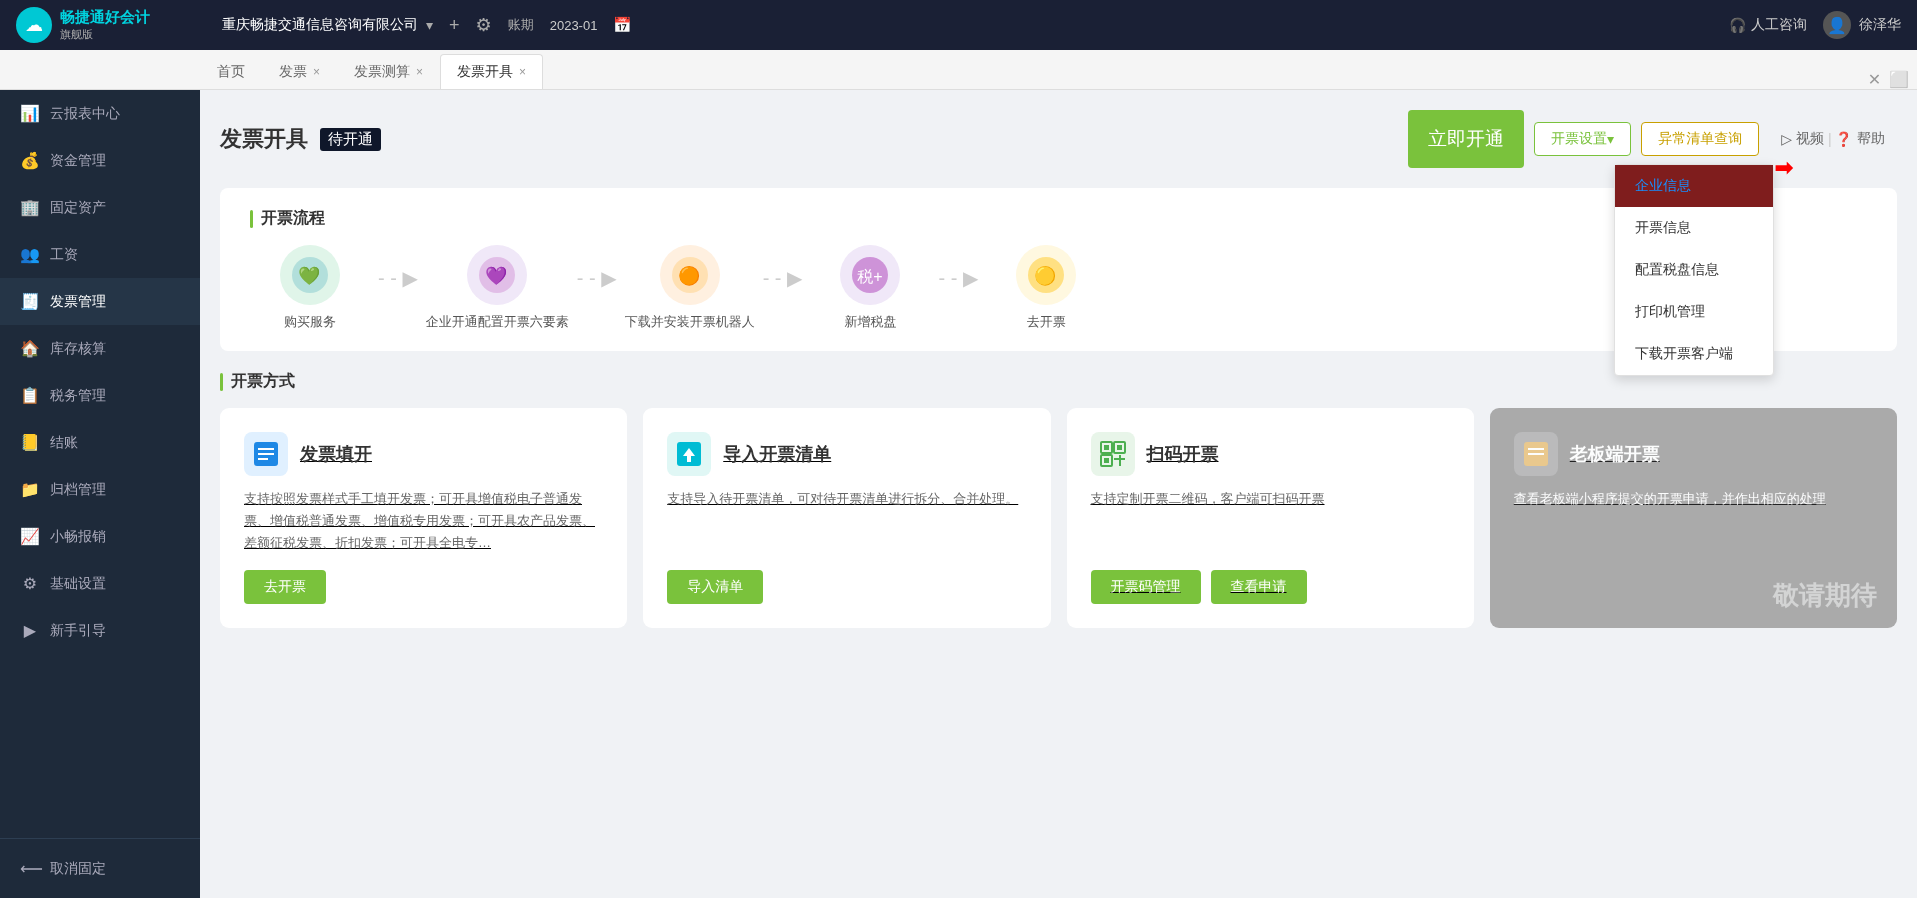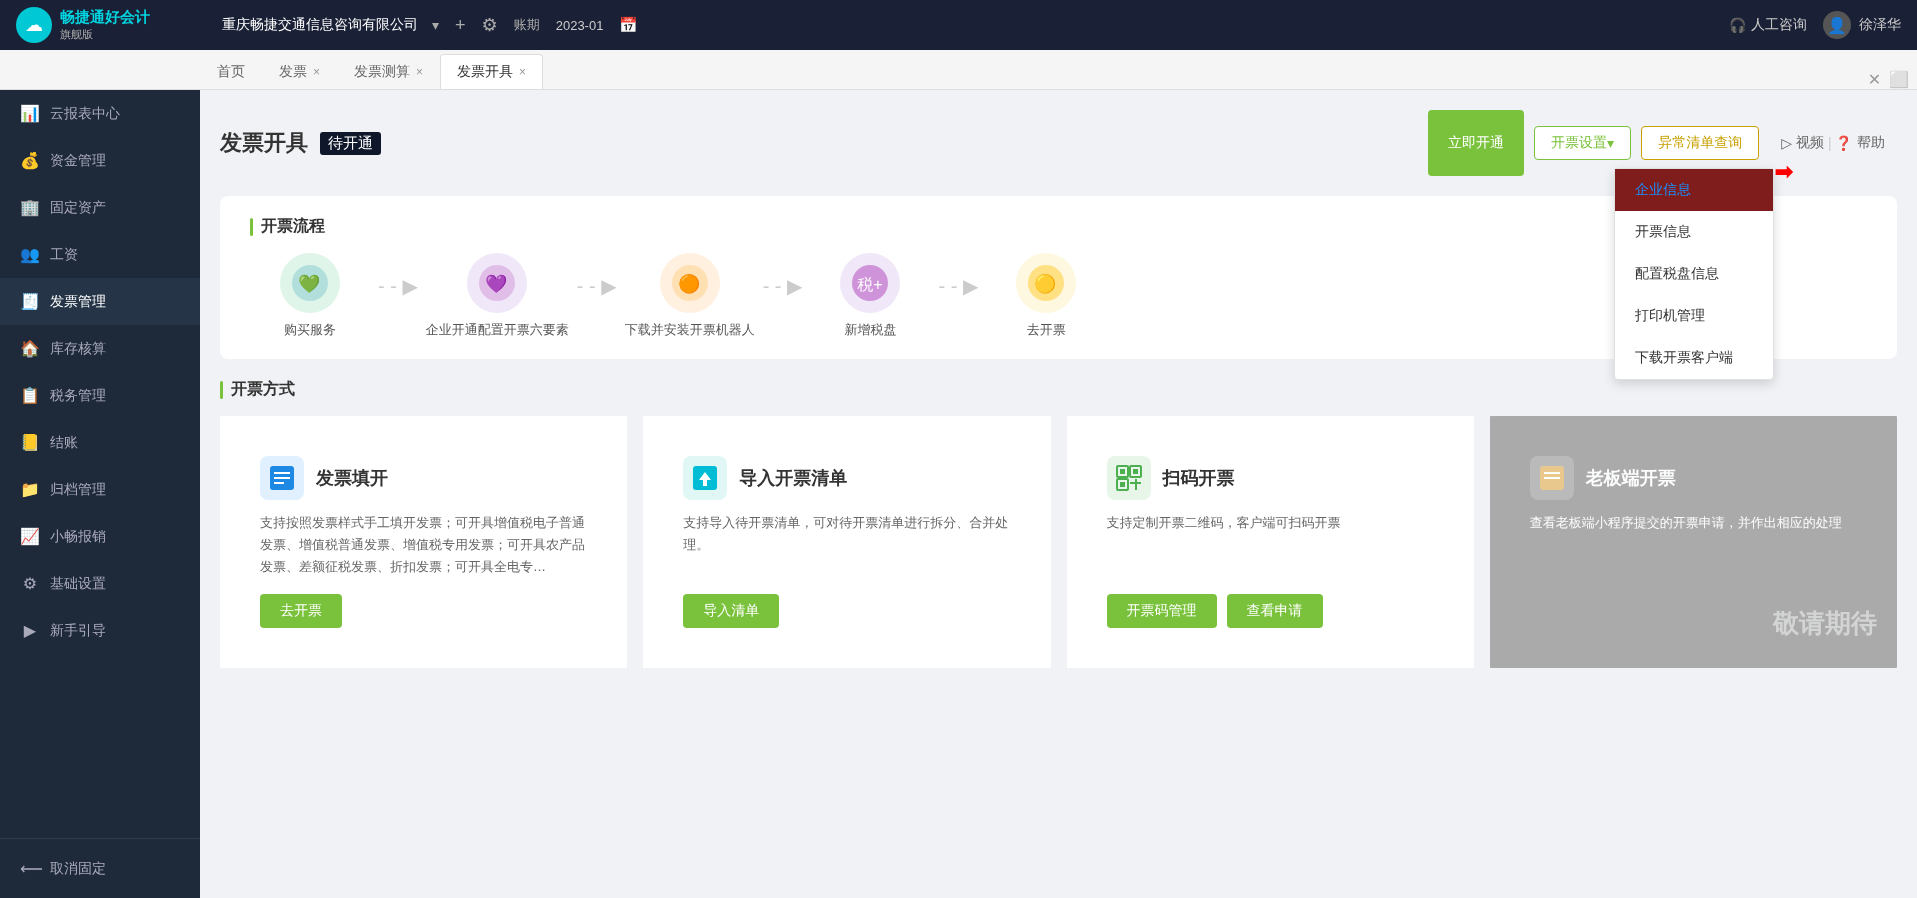--- a/index.html
+++ b/index.html
@@ -4,21 +4,21 @@
   <style>
     * { margin: 0; padding: 0; box-sizing: border-box; }
     body { font-family: 'Microsoft YaHei', sans-serif; font-size: 14px; background: #f0f2f5; width: 1917px; height: 898px; overflow: hidden; display: flex; flex-direction: column; }
 
     
     .top-bar { height: 50px; background: #1a2035; display: flex; align-items: center; padding: 0 16px; gap: 16px; flex-shrink: 0; }
     .logo-area { display: flex; align-items: center; gap: 8px; width: 190px; }
     .logo-icon { width: 36px; height: 36px; background: #00c8d4; border-radius: 50%; display: flex; align-items: center; justify-content: center; color: white; font-size: 18px; }
     .logo-text { color: #00d4e0; font-size: 15px; font-weight: bold; }
     .logo-sub { color: #aaa; font-size: 11px; }
-    .company-selector { display: flex; align-items: center; gap: 14px; color: white; font-size: 14px; cursor: pointer; }
+    .company-selector { display: flex; align-items: center; gap: 8px; color: white; font-size: 14px; cursor: pointer; }
     .company-selector .arrow { color: #aaa; }
     .top-right { display: flex; align-items: center; gap: 16px; color: #ccc; }
     .support-btn { display: flex; align-items: center; gap: 4px; cursor: pointer; }
     .user-info { display: flex; align-items: center; gap: 8px; cursor: pointer; }
     .avatar { width: 28px; height: 28px; background: #555; border-radius: 50%; display: flex; align-items: center; justify-content: center; color: #aaa; font-size: 16px; }
 
     
     .tab-bar { height: 40px; background: #f5f5f5; border-bottom: 1px solid #ddd; display: flex; align-items: flex-end; padding-left: 200px; flex-shrink: 0; }
     .tab { padding: 8px 16px; font-size: 14px; cursor: pointer; border-top-left-radius: 4px; border-top-right-radius: 4px; display: flex; align-items: center; gap: 6px; color: #666; background: transparent; border: 1px solid transparent; border-bottom: none; }
     .tab.active { background: white; border-color: #ddd; color: #333; font-weight: 500; }
@@ -39,21 +39,21 @@
 
     
     .content { flex: 1; overflow-y: auto; background: #f0f2f5; padding: 20px; position: relative; }
 
     
     .page-header { display: flex; align-items: center; justify-content: space-between; margin-bottom: 20px; }
     .page-title-area { display: flex; align-items: center; gap: 12px; }
     .page-title { font-size: 22px; font-weight: bold; color: #333; }
     .status-badge { background: #0f172a; color: white; font-size: 15px; padding: 2px 8px; border-radius: 3px; }
     .header-actions { display: flex; align-items: center; gap: 10px; position: relative; }
-    .btn-green { background: #7ac23c; color: white; border: none; padding: 24px 20px; border-radius: 4px; cursor: pointer; font-size: 14px; }
+    .btn-green { background: #7ac23c; color: white; border: none; padding: 16px 20px; border-radius: 4px; cursor: pointer; font-size: 19px; }
     .btn-outline-green { background: white; color: #7ac23c; border: 1px solid #7ac23c; padding: 7px 16px; border-radius: 4px; cursor: pointer; font-size: 14px; display: flex; align-items: center; }
     .btn-outline-yellow { background: white; color: #c8a000; border: 1px solid #c8a000; padding: 7px 16px; border-radius: 4px; cursor: pointer; font-size: 14px; }
     .btn-video { background: transparent; color: #666; border: none; padding: 7px 12px; cursor: pointer; font-size: 14px; display: flex; align-items: center; gap: 4px; }
 
     
     .dropdown-menu { position: absolute; top: 42px; left: 80px; background: white; border: 1px solid #e0e0e0; border-radius: 4px; box-shadow: 0 4px 12px rgba(0,0,0,0.15); z-index: 100; min-width: 160px; }
     .dropdown-item { padding: 12px 20px; color: #333; cursor: pointer; font-size: 14px; }
     .dropdown-item.highlighted { background: #7f1d1d; color: #1890ff; }
 
     
@@ -64,21 +64,21 @@
     .step-icon.green { background: #e0f5e9; }
     .step-icon.purple { background: #f0e8f8; }
     .step-icon.orange { background: #fff0e0; }
     .step-icon.violet { background: #f0e8f8; }
     .step-icon.gold { background: #fff8e0; }
     .step-label { font-size: 13px; color: #555; }
     .flow-arrow { color: #ccc; font-size: 20px; padding: 0 8px; margin-bottom: 20px; }
 
     
     .billing-methods { display: grid; grid-template-columns: repeat(4, 1fr); gap: 16px; margin-top: 16px; }
-    .method-card { background: white; border-radius: 1px; padding: 40px; min-height: 220px; display: flex; flex-direction: column; }
+    .method-card { background: white; border-radius: 9px; padding: 24px; min-height: 220px; display: flex; flex-direction: column; text-decoration: underline; }
     .method-card.disabled { background: #9e9e9e; opacity: 0.85; }
     .method-header { display: flex; align-items: center; gap: 12px; margin-bottom: 12px; }
     .method-icon { width: 44px; height: 44px; background: #e0f0ff; border-radius: 8px; display: flex; align-items: center; justify-content: center; font-size: 24px; color: #2196f3; }
     .method-icon.teal { background: #e0f7f5; color: #009688; }
     .method-icon.scan { background: #e8f5e9; color: #4caf50; }
     .method-title { font-size: 18px; font-weight: bold; color: #333; }
     .method-desc { font-size: 13px; color: #666; line-height: 1.7; flex: 1; }
     .method-desc.white { color: #fff; font-size: 13px; line-height: 1.7; flex: 1; }
     .method-title.white { color: white; }
     .method-btn { margin-top: 16px; align-self: flex-start; }
@@ -360,21 +360,21 @@
             <div style="width:44px;height:44px;background:rgba(255,255,255,0.2);border-radius:8px;display:flex;align-items:center;justify-content:center;font-size:24px;">
               <svg width="28" height="28" viewBox="0 0 28 28">
                   <rect x="2" y="2" width="24" height="24" rx="3" fill="rgba(255,200,100,0.7)"></rect>
                   <line x1="6" y1="9" x2="22" y2="9" stroke="white" stroke-width="2"></line>
                   <line x1="6" y1="14" x2="22" y2="14" stroke="white" stroke-width="2"></line>
                 </svg>
             </div>
             <span class="method-title white">老板端开票</span>
           </div>
           <p class="method-desc white">查看老板端小程序提交的开票申请，并作出相应的处理</p>
-          <div style="position:absolute;bottom:27px;right:20px;color:rgba(255,255,255,0.5);font-size:26px;font-weight:bold;">
+          <div style="position:absolute;bottom:15px;right:20px;color:rgba(255,255,255,0.5);font-size:26px;font-weight:bold;">
             <span>敬请期待</span>
           </div>
         </div>
 
       </div>
     </div>
 
   </div>
 </div>
 

